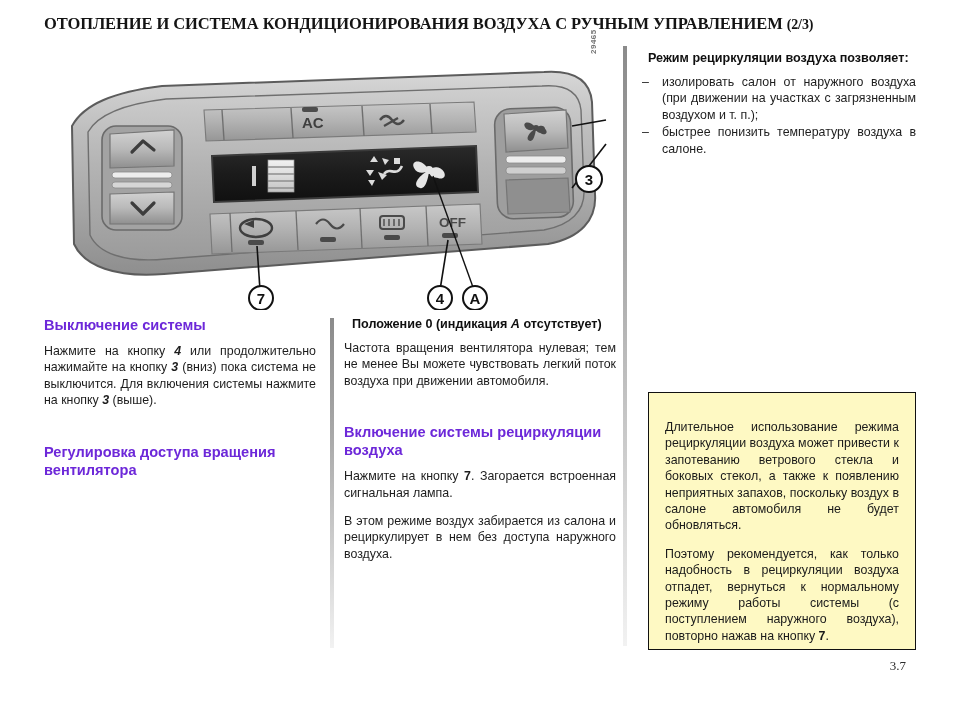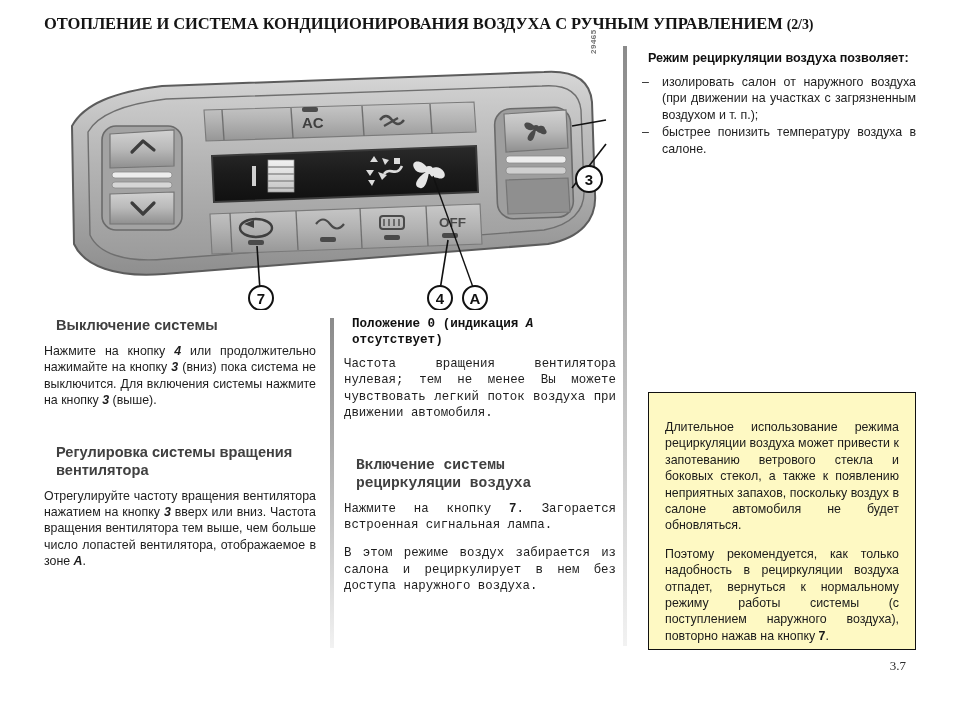--- a/index.html
+++ b/index.html
@@ -60,29 +60,29 @@
   .rule-right{ left: 623px; top: 46px;  height: 600px; }
 
   
   .col {
     position: absolute;
     font-size: 12.4px;
     line-height: 16.4px;
     color: #1d1d1d;
   }
   .col-left  { left: 44px;  top: 316px; width: 272px; }
-  .col-mid   { left: 344px; top: 316px; width: 272px; font-family: Liberation Mono, monospace; }
+  .col-mid   { left: 344px; top: 316px; width: 272px; }
   .col-right { left: 640px; top: 50px;  width: 276px; }
 
   h2.sec {
     font-size: 14.6px;
     font-weight: bold;
-    margin: 0 0 9px 12px;
+    margin: 0 0 9px 0;
     line-height: 18px;
-    color: #404040;
+    color: #6d28d9;
   }
   h3.sub {
     font-size: 12.6px;
     font-weight: bold;
     margin: 0 0 8px 0;
     line-height: 16px;
     color: #101010;
     padding-left: 8px;
   }
   p.body {
@@ -343,22 +343,21 @@
 
 <div class="col-rule rule-mid"></div>
 <div class="col-rule rule-right"></div>
 
 <div class="col col-left">
   <h2 class="sec">Выключение системы</h2>
   <p class="body"><span>Нажмите на кнопку </span><b class="num">4</b><span> или продолжительно нажимайте на кнопку </span><b class="num">3</b><span> (вниз) пока система не выключится. Для включения системы нажмите на кнопку </span><b class="num">3</b><span> (выше).</span></p>
 
   <div class="spacer-lg"></div>
 
-  <h2 class="sec">Регулировка системы вращения вентилятора</h2>
-  <p class="body"><span>Отрегулируйте частоту вращения вентилятора нажатием на кнопку </span><b class="num">3</b><span> вверх или вниз. Частота вращения вентилятора тем выше, чем больше число лопастей вентилятора, отображаемое в зоне </span><b class="num">A</b><span>.</span></p>
+  <h2 class="sec">Регулировка доступа вращения вентилятора</h2>
 </div>
 
 <div class="col col-mid">
   <h3 class="sub"><span>Положение 0 (индикация </span><b class="num">A</b><span> отсутствует)</span></h3>
   <p class="body">Частота вращения вентилятора нулевая; тем не менее Вы можете чувствовать легкий поток воздуха при движении автомобиля.</p>
 
   <div class="spacer-lg"></div>
 
   <h2 class="sec">Включение системы рециркуляции воздуха</h2>
   <p class="body"><span>Нажмите на кнопку </span><b class="numr">7</b><span>. Загорается встроенная сигнальная лампа.</span></p>

